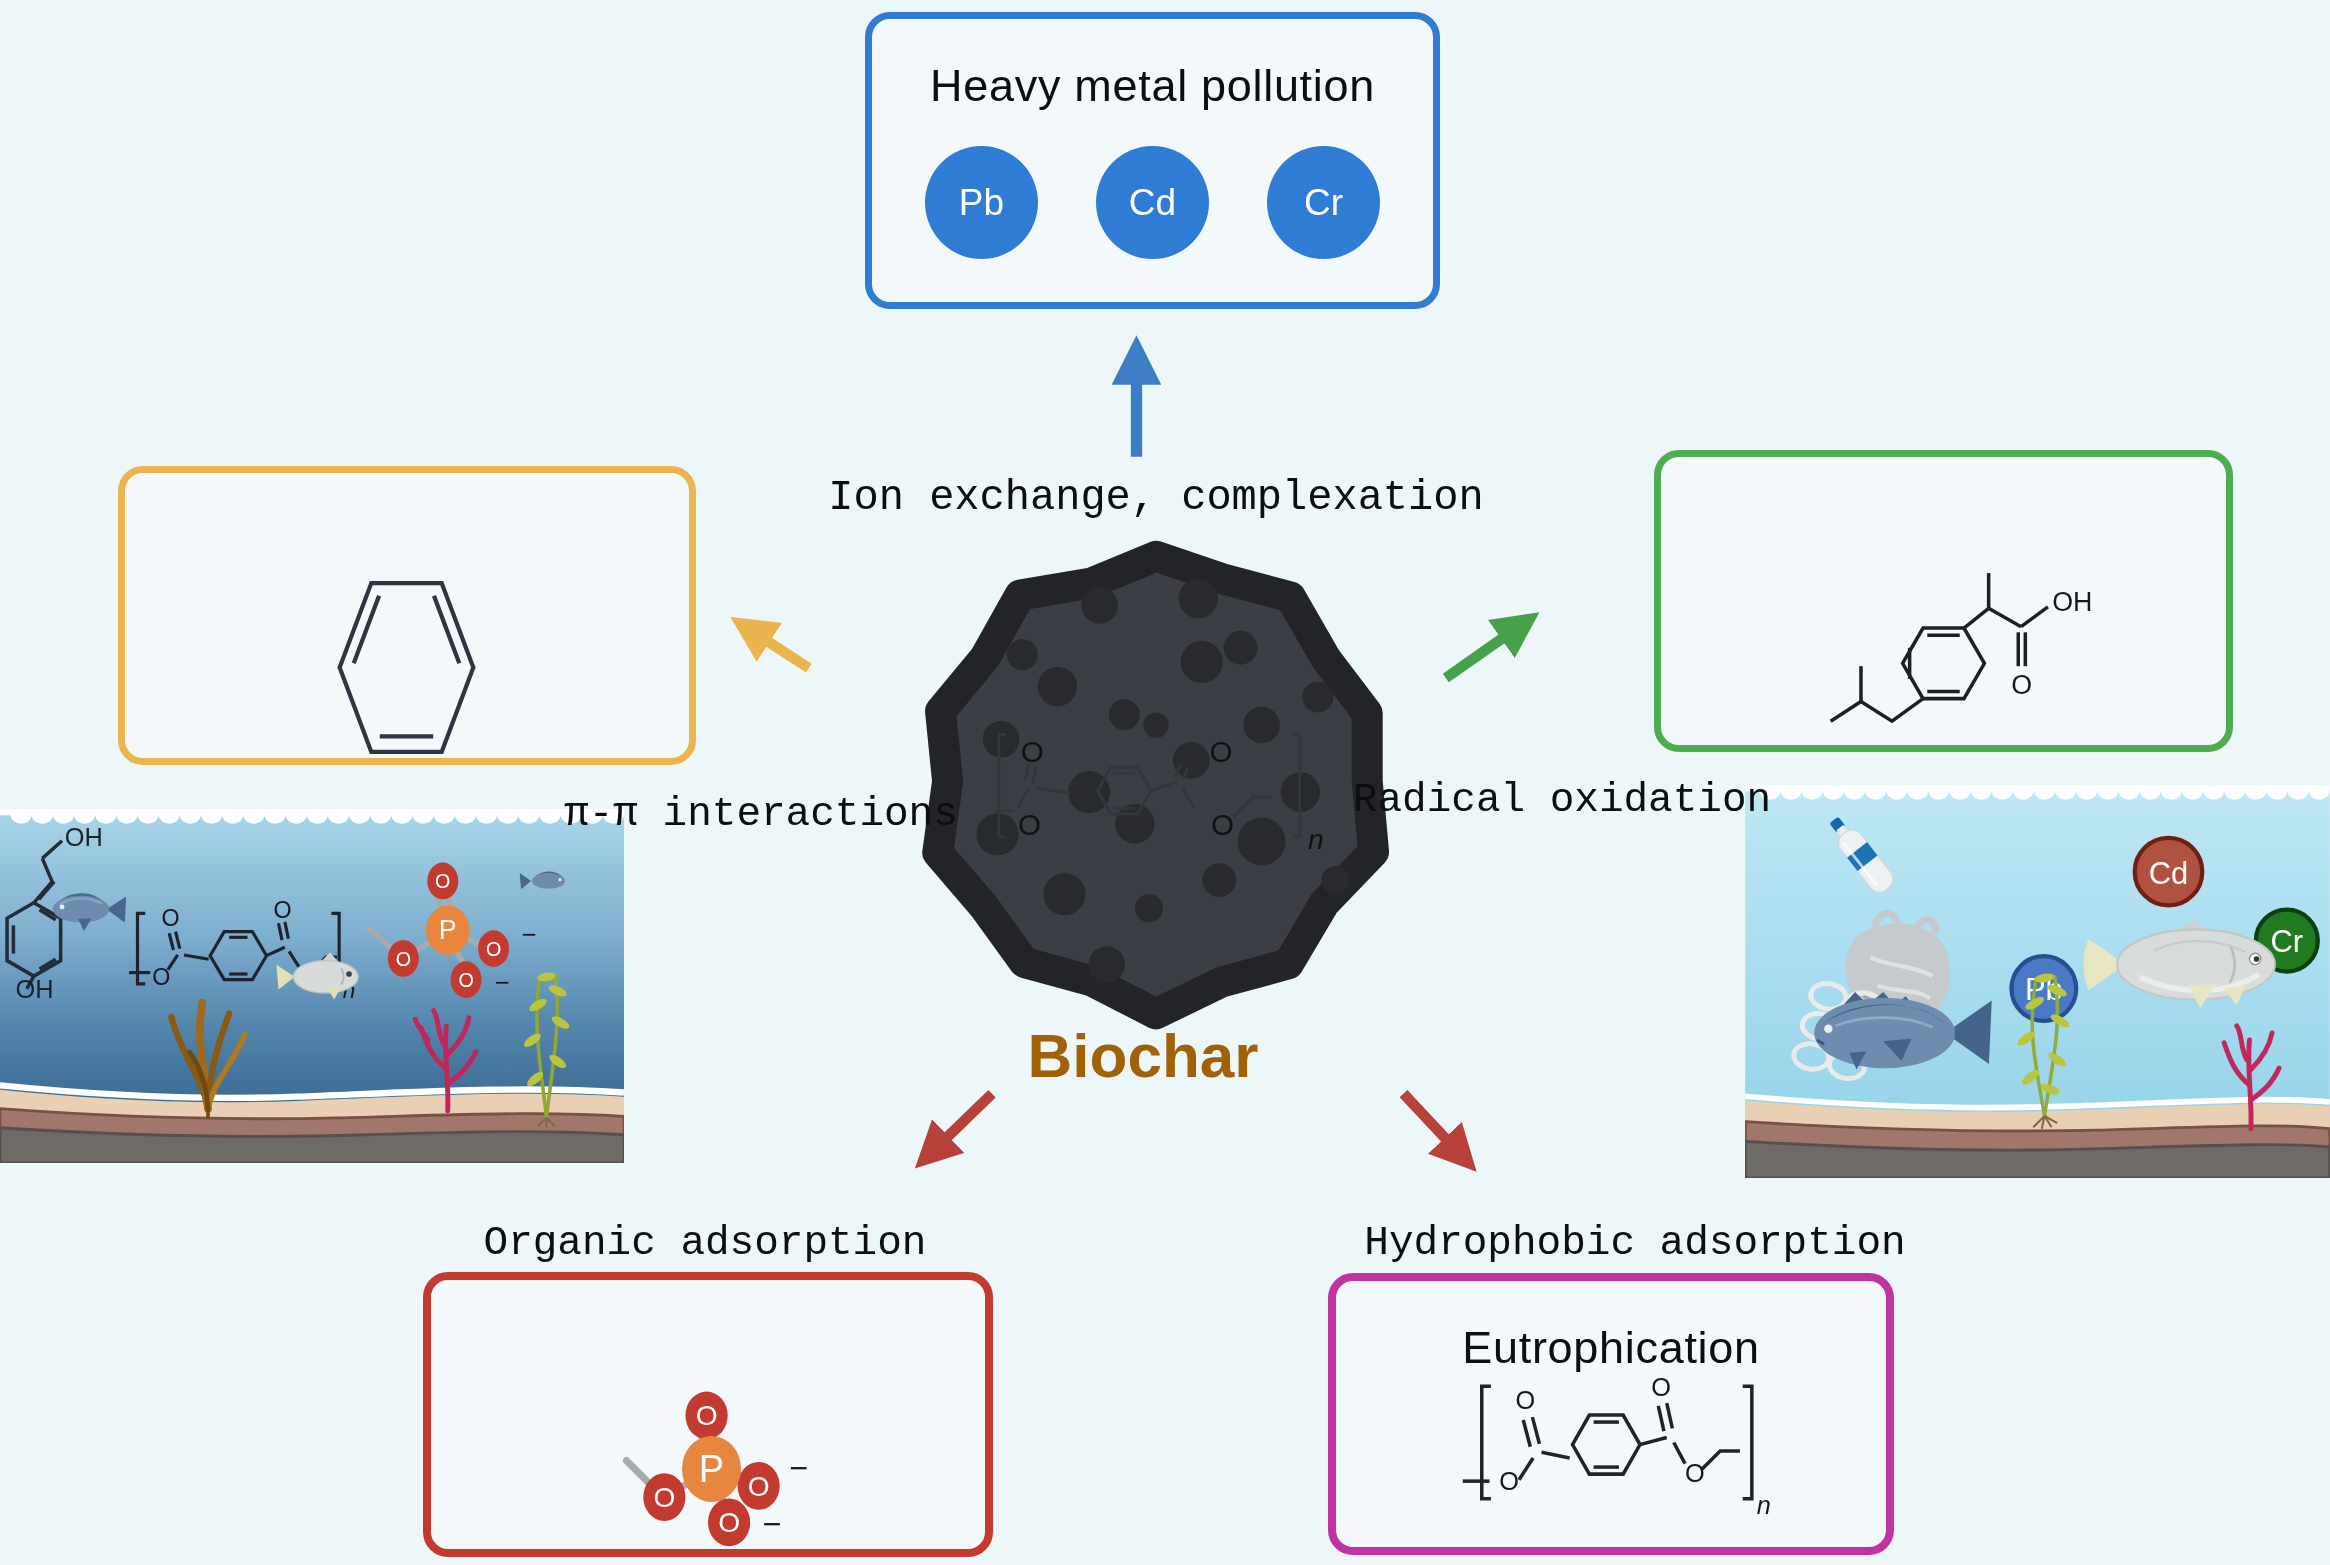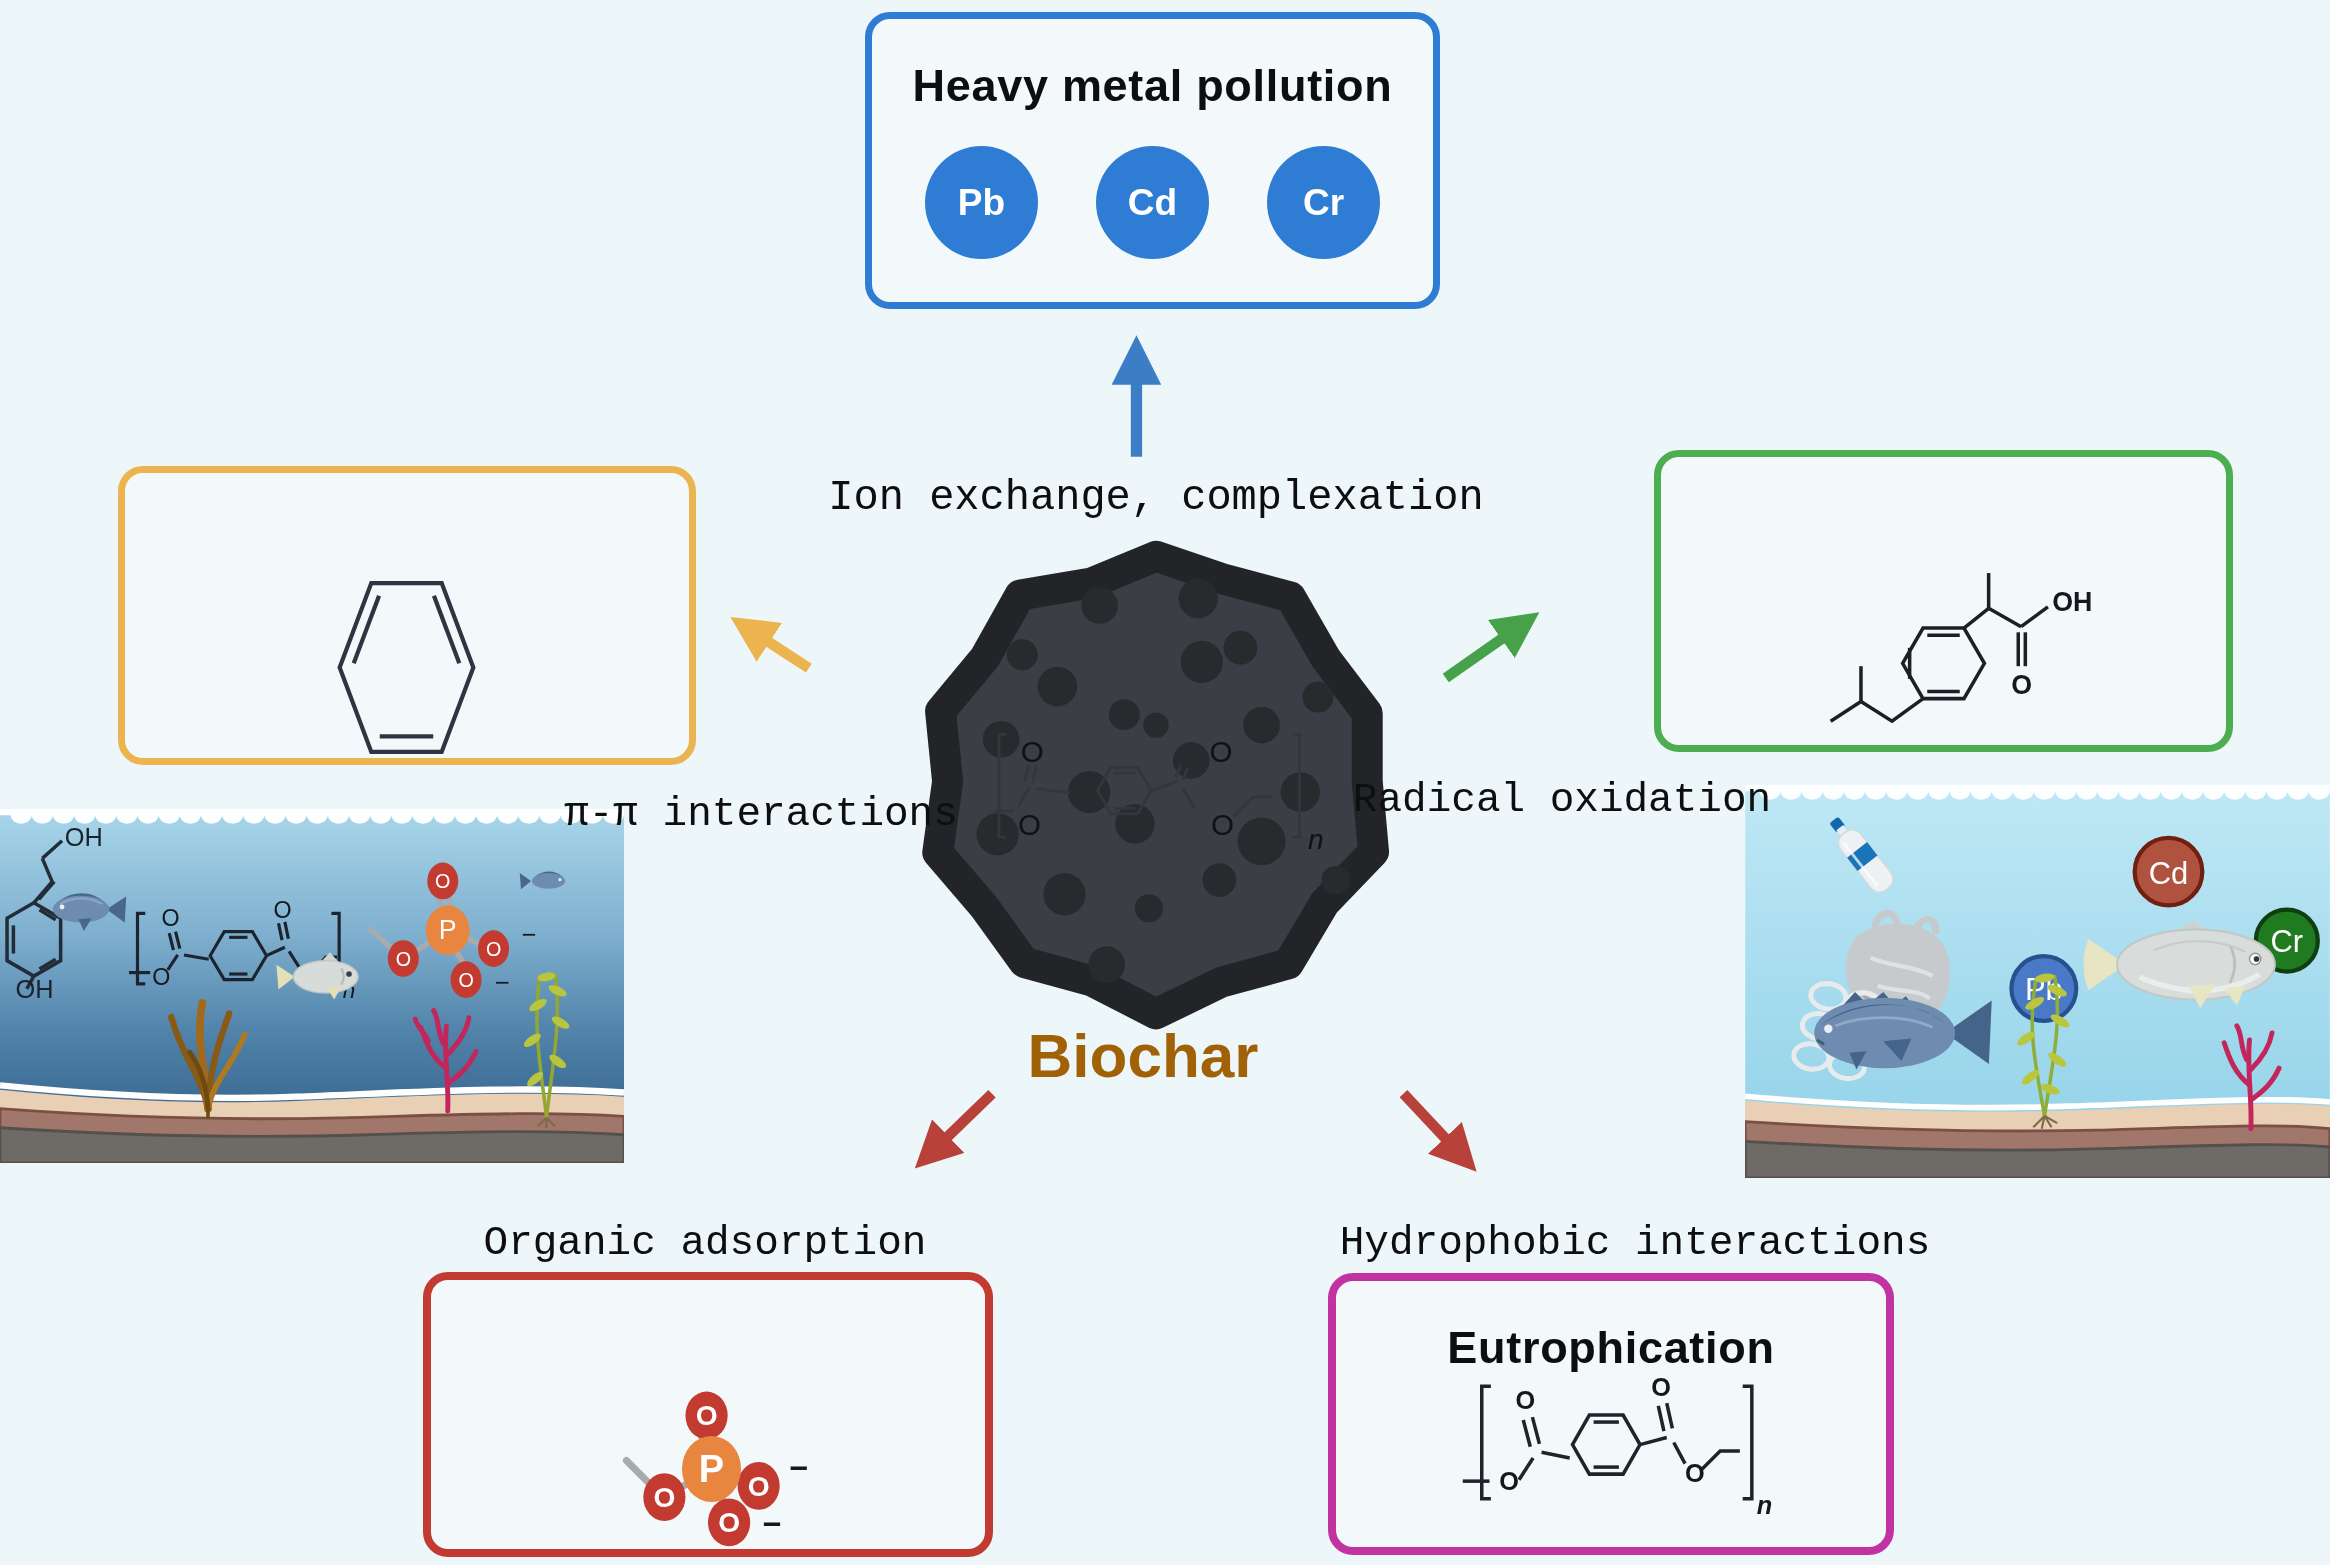--- a/index.html
+++ b/index.html
@@ -5,21 +5,21 @@
   html,body{margin:0;padding:0;}
   body{
     width:2330px;height:1566px;position:relative;overflow:hidden;
     background:#edf6f9;
     font-family:"Liberation Sans",sans-serif;
     color:#0c0e10;
   }
   svg{font-family:"Liberation Sans",sans-serif;}
   .abs{position:absolute;}
   
-  .box{position:absolute;border-radius:25px;background:#f4fafbcc;font-weight:bold;}
+  .box{position:absolute;border-radius:25px;background:#f4fafbcc;}
   .box-heavy{left:865px;top:12px;width:561px;height:283px;border:7.8px solid #2e7cd3;}
   .box-organic{left:118px;top:466px;width:564px;height:285px;border:7.8px solid #ecb44e;}
   .box-pharma{left:1654px;top:450px;width:565px;height:288px;border:7.8px solid #4cae50;}
   .box-eutro{left:423px;top:1272px;width:554px;height:269px;border:8.5px solid #c23a30;}
   .box-micro{left:1328px;top:1273px;width:550px;height:266px;border:8.5px solid #c233a2;}
   .box-title{position:absolute;left:0;right:0;top:41px;text-align:center;font-size:45px;letter-spacing:0.7px;color:#0c0e10;white-space:nowrap;}
   .metal-row{position:absolute;left:0;right:0;top:127px;display:flex;justify-content:center;gap:58px;}
   .metal-circle{width:113px;height:113px;border-radius:50%;background:#2e7cd3;color:#fff;
     display:flex;align-items:center;justify-content:center;font-size:37px;}
   
@@ -435,15 +435,15 @@
     <text x="76" y="-28" font-size="42" fill="#101114">O</text>
     <text x="78" y="76" font-size="42" fill="#101114">O</text>
     <text x="216" y="96" font-size="40" font-style="italic" fill="#101114">n</text>
   </g>
 </svg>
 
 <div class="mech-label layer-text" style="left:1156px;top:474px;font-size:42px">Ion exchange, complexation</div>
 <div class="mech-label layer-text" style="left:761px;top:791px">π-π interactions</div>
 <div class="mech-label layer-text" style="left:1562px;top:777px">Radical oxidation</div>
 <div class="mech-label layer-text" style="left:705px;top:1220px">Organic adsorption</div>
-<div class="mech-label layer-text" style="left:1635px;top:1220px">Hydrophobic interactions</div>
+<div class="mech-label layer-text" style="left:1635px;top:1220px">Hydrophobic adsorption</div>
 <div class="biochar-label layer-text" style="left:1143px;top:1020px">Biochar</div>
 
 
 </body></html>

